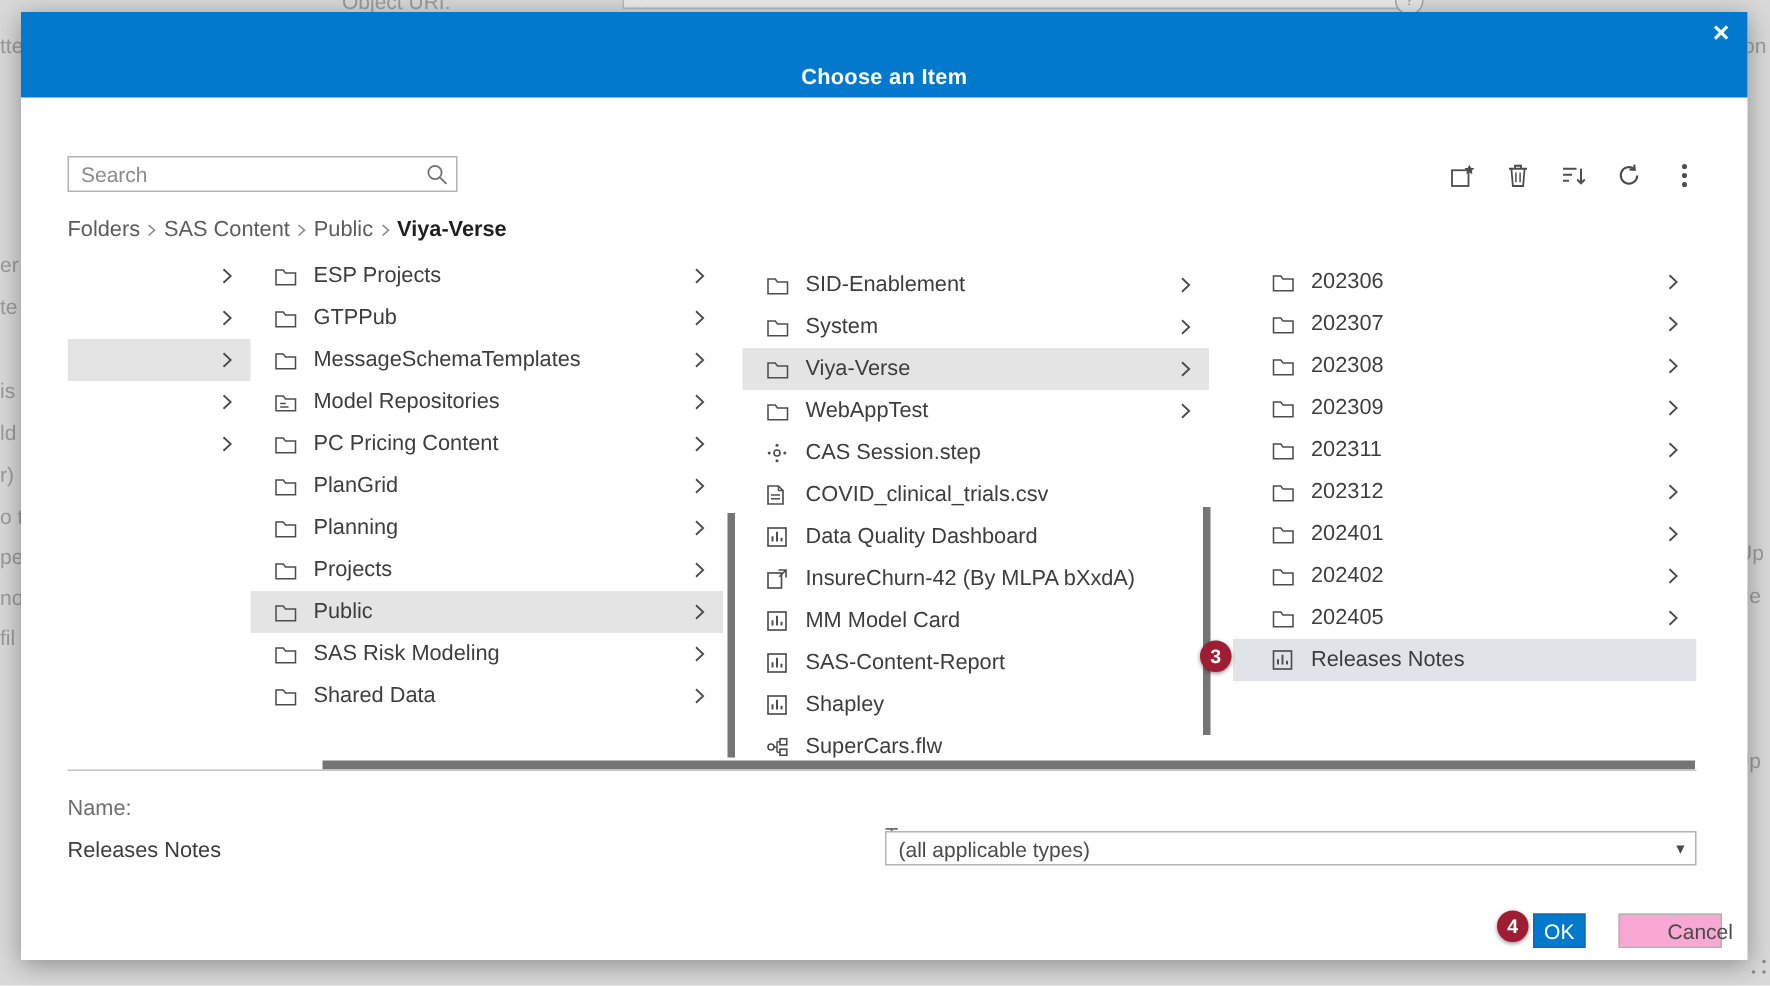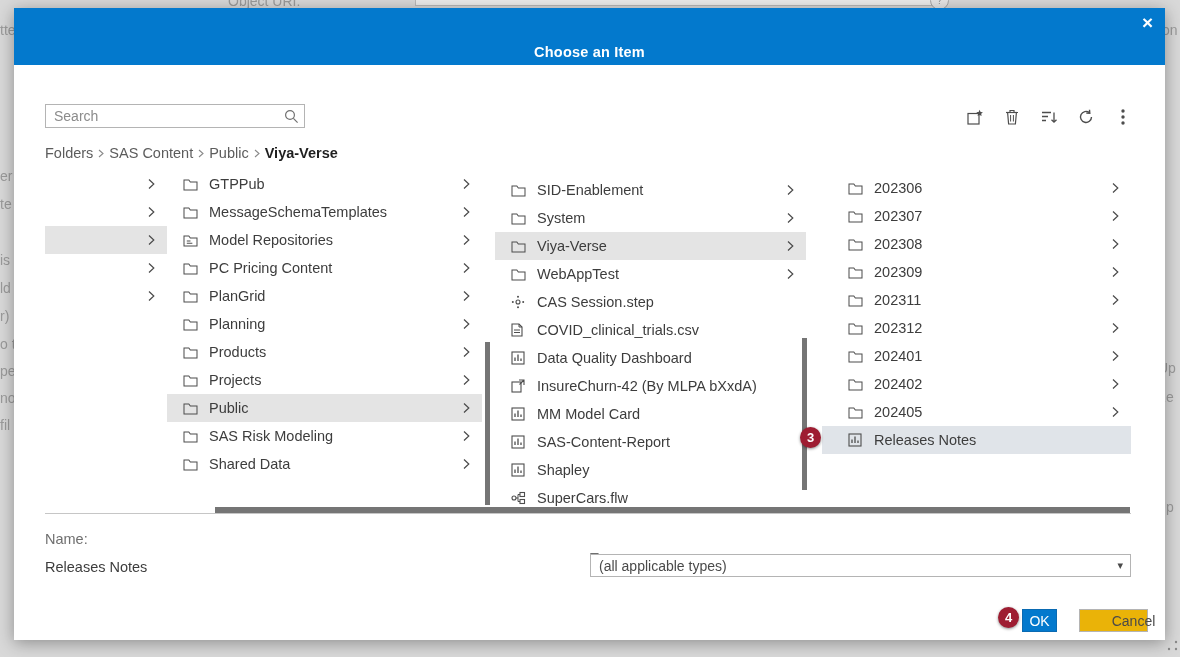--- a/index.html
+++ b/index.html
@@ -103,21 +103,21 @@
     position:absolute;left:576px;top:546px;width:541px;height:23px;
     border:1px solid #b4b4b4;background:#fff;box-sizing:border-box;cursor:pointer;
     display:flex;align-items:center;font-size:14px;color:#4a4a4a;padding:0 8px;
   }
   .type-caret{position:absolute;right:7px;top:4px;font-size:11px;color:#4a4a4a;}
   .btn{
     position:absolute;top:601px;height:23px;box-sizing:border-box;cursor:pointer;
     display:flex;align-items:center;justify-content:center;font-size:14px;
   }
   .btn-ok{left:1008px;width:35px;background:#0379cd;border:1px solid #0a6ab2;color:#fff;}
-  .btn-cancel{left:1065px;width:69px;background:#eab308;border:1px solid #b4b4b4;color:#4a4a4a;padding-left:40px;}
+  .btn-cancel{left:1065px;width:69px;background:#f9a8d4;border:1px solid #b4b4b4;color:#4a4a4a;padding-left:40px;}
 </style>
 </head>
 <body>
 
 <div class="bg-frag" style="left:228px;top:-7px">Object URI:</div>
 <div class="bg-topinput"><span>URI:...</span></div>
 <div class="bg-help">?</div>
 <div id="bg-frags">
     <div class="bg-frag" style="left: 0px; top: 22px;">tte</div>
     <div class="bg-frag" style="left: 0px; top: 168px;">er</div>
@@ -259,20 +259,33 @@
           </span>
         </div>
       </div>
     <div class="col" id="col1">
         <div class="row">
           <span class="icon">
             <svg width="15" height="13" viewBox="0 0 16 14">
               <path d="M1 2.2 H6.2 L7.8 4.3 H15 V12.8 H1 Z" fill="none" stroke="#4d4d4d" stroke-width="1.1"></path>
             </svg>
           </span>
+          <span class="label">ESP Projects</span>
+          <span class="chev">
+            <svg width="7" height="12" viewBox="0 0 7 12">
+              <path d="M1 1.5 L5.8 6 L1 10.5" fill="none" stroke="#4a4a4a" stroke-width="1.2"></path>
+            </svg>
+          </span>
+        </div>
+        <div class="row">
+          <span class="icon">
+            <svg width="15" height="13" viewBox="0 0 16 14">
+              <path d="M1 2.2 H6.2 L7.8 4.3 H15 V12.8 H1 Z" fill="none" stroke="#4d4d4d" stroke-width="1.1"></path>
+            </svg>
+          </span>
           <span class="label">GTPPub</span>
           <span class="chev">
             <svg width="7" height="12" viewBox="0 0 7 12">
               <path d="M1 1.5 L5.8 6 L1 10.5" fill="none" stroke="#4a4a4a" stroke-width="1.2"></path>
             </svg>
           </span>
         </div>
         <div class="row">
           <span class="icon">
             <svg width="15" height="13" viewBox="0 0 16 14">
@@ -326,33 +339,20 @@
             </svg>
           </span>
         </div>
         <div class="row">
           <span class="icon">
             <svg width="15" height="13" viewBox="0 0 16 14">
               <path d="M1 2.2 H6.2 L7.8 4.3 H15 V12.8 H1 Z" fill="none" stroke="#4d4d4d" stroke-width="1.1"></path>
             </svg>
           </span>
           <span class="label">Planning</span>
-          <span class="chev">
-            <svg width="7" height="12" viewBox="0 0 7 12">
-              <path d="M1 1.5 L5.8 6 L1 10.5" fill="none" stroke="#4a4a4a" stroke-width="1.2"></path>
-            </svg>
-          </span>
-        </div>
-        <div class="row">
-          <span class="icon">
-            <svg width="15" height="13" viewBox="0 0 16 14">
-              <path d="M1 2.2 H6.2 L7.8 4.3 H15 V12.8 H1 Z" fill="none" stroke="#4d4d4d" stroke-width="1.1"></path>
-            </svg>
-          </span>
-          <span class="label">Products</span>
           <span class="chev">
             <svg width="7" height="12" viewBox="0 0 7 12">
               <path d="M1 1.5 L5.8 6 L1 10.5" fill="none" stroke="#4a4a4a" stroke-width="1.2"></path>
             </svg>
           </span>
         </div>
         <div class="row">
           <span class="icon">
             <svg width="15" height="13" viewBox="0 0 16 14">
               <path d="M1 2.2 H6.2 L7.8 4.3 H15 V12.8 H1 Z" fill="none" stroke="#4d4d4d" stroke-width="1.1"></path>

